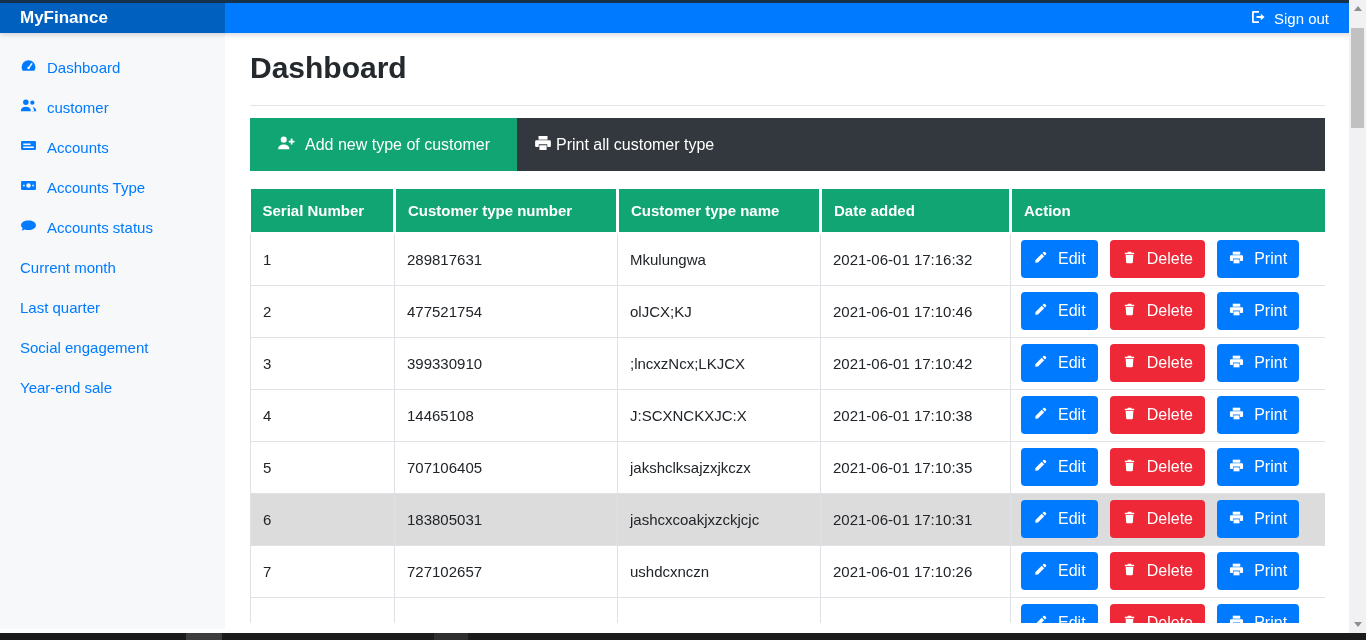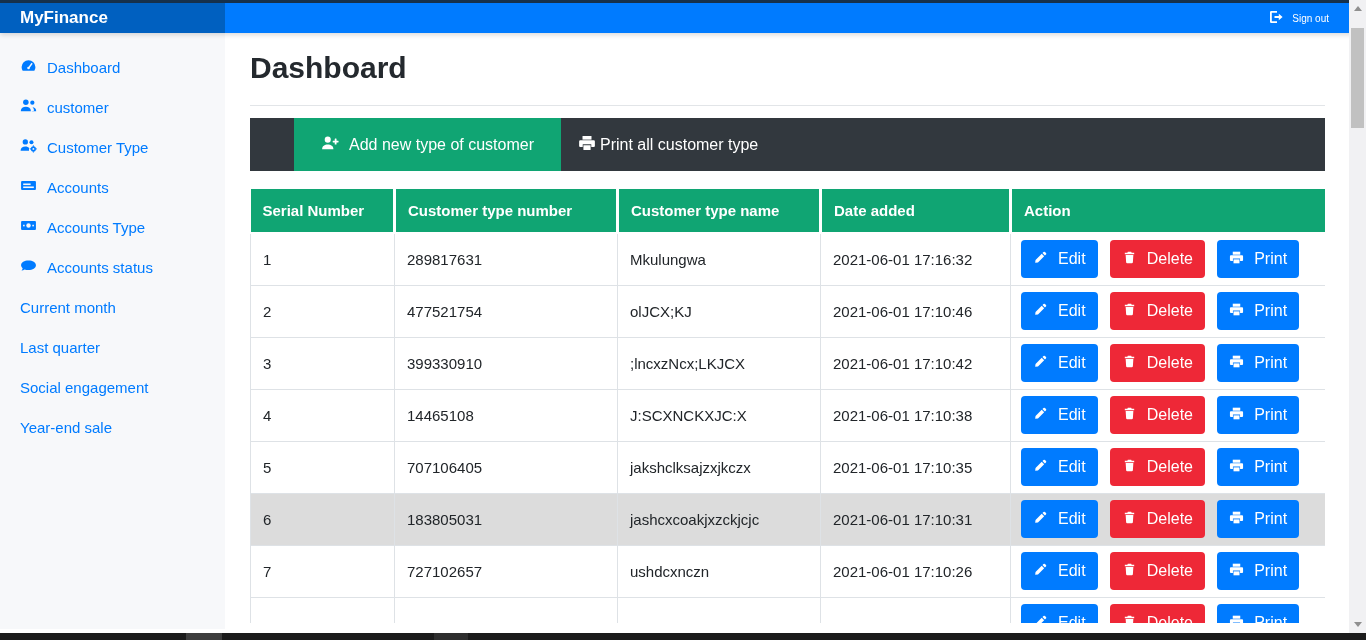--- a/index.html
+++ b/index.html
@@ -6,37 +6,37 @@
   html,body { width:1366px; height:640px; overflow:hidden; }
   body { font-family:"Liberation Sans", sans-serif; background:#fff; position:relative; }
 
   
   .top-edge { height:3px; background:#17324d; }
 
   
   .topbar { height:30px; display:flex; position:relative; z-index:5; box-shadow:0 2px 5px rgba(0,0,0,.15); }
   .brand { width:225px; background:#0060c0; color:#fff; font-size:17px; font-weight:600; display:flex; align-items:center; padding-left:20px; cursor:pointer; }
   .nav-right { flex:1; background:#007bff; display:flex; align-items:center; justify-content:flex-end; padding-right:37px; }
-  .signout { color:#fff; font-size:10px; display:flex; align-items:center; gap:8px; cursor:pointer; }
+  .signout { color:#fff; font-size:15px; display:flex; align-items:center; gap:8px; cursor:pointer; }
   .signout svg { width:16px; height:16px; }
 
   
   .app { display:flex; height:596px;border-radius:10px; }
   .sidebar { width:225px; background:#f7f8fa; padding-top:14px; flex-shrink:0; }
   .nav-item { height:40px; display:flex; align-items:center; gap:10px; padding-left:20px; color:#007bff; font-size:15px; cursor:pointer; }
   .nav-item svg { width:17px; height:17px; flex-shrink:0; }
   .section-label { padding:16px 0 4px 20px; font-size:11px; font-weight:700; color:#71787f; letter-spacing:.02em; }
   .report-item { height:40px; display:flex; align-items:center; padding-left:20px; color:#007bff; font-size:15px; cursor:pointer; }
 
   .main { flex:1; padding:14px 24px 0 25px; overflow:hidden; }
   .page-title { font-size:30px; font-weight:600; color:#24292e; margin-top:4px; }
   .title-rule { border:none; border-top:1px solid #e2e5e8; margin:20px 0 12px; width:1075px; }
 
   
-  .toolbar { display:flex; height:53px; width:1075px; background:#32383e; color:#fff; font-size:16px;padding-left:44px; }
+  .toolbar { display:flex; height:53px; width:1075px; background:#32383e; color:#fff; font-size:16px; }
   .toolbar .add { background:#10a573; display:flex; align-items:center; gap:10px; padding:0 27px; cursor:pointer; }
   .toolbar .printall { display:flex; align-items:center; gap:4px; padding-left:17px; cursor:pointer; }
   .toolbar svg { width:18px; height:18px; }
 
   
   .table-wrap { margin-top:18px; height:434px; overflow:hidden; width:1075px; }
   table { border-collapse:collapse; table-layout:fixed; width:1075px; }
   thead th { background:#10a573; color:#fff; font-size:15px; font-weight:700; text-align:left; height:44px; padding-left:12px; border-bottom:2px solid #fff; }
   thead th + th { border-left:3px solid #fff; }
   tbody td { height:52px; padding-left:12px; font-size:15px; color:#212529; border:1px solid #dee2e6; background:#fff; vertical-align:middle; }
@@ -100,36 +100,20 @@
     <div class="nav-item">
       <span>
         <svg viewBox="0 0 16 16" fill="currentColor">
             <circle cx="11.6" cy="5.4" r="2"></circle>
             <path d="M10.6 13.4h4.6v-.5c0-1.9-1.5-3.1-3.4-3.2.9.9 1.4 2 1.4 3.2z"></path>
             <circle cx="5.5" cy="4.9" r="2.6"></circle>
             <path d="M.8 13.4v-.5c0-2.3 2.1-3.7 4.7-3.7s4.7 1.4 4.7 3.7v.5z"></path>
           </svg>
       </span>
       <span>customer</span>
-    </div>
-    <div class="nav-item">
-      <span>
-        <svg viewBox="0 0 16 16" fill="currentColor">
-            <circle cx="10.8" cy="4.9" r="1.9"></circle>
-            <circle cx="5" cy="4.6" r="2.5"></circle>
-            <path d="M.6 12.9v-.4c0-2.2 2-3.6 4.4-3.6 1.6 0 3 .6 3.8 1.6-.4.7-.5 1.6-.3 2.4z"></path>
-            <circle cx="12.6" cy="11.2" r="2.4"></circle>
-            <circle cx="12.6" cy="11.2" r=".9" fill="#f7f8fa"></circle>
-            <rect x="12.1" y="7.9" width="1" height="1.2"></rect>
-            <rect x="12.1" y="13.4" width="1" height="1.2"></rect>
-            <rect x="14.6" y="10.7" width="1.2" height="1"></rect>
-            <rect x="9.4" y="10.7" width="1.2" height="1"></rect>
-          </svg>
-      </span>
-      <span>Customer Type</span>
     </div>
     <div class="nav-item">
       <span>
         <svg viewBox="0 0 16 16">
             <rect x="1" y="3.8" width="14" height="8.4" rx="1" fill="currentColor"></rect>
             <rect x="3" y="6.1" width="7" height="1.5" fill="#f7f8fa"></rect>
             <rect x="3" y="8.9" width="10" height="1.5" fill="#f7f8fa"></rect>
           </svg>
       </span>
       <span>Accounts</span>

